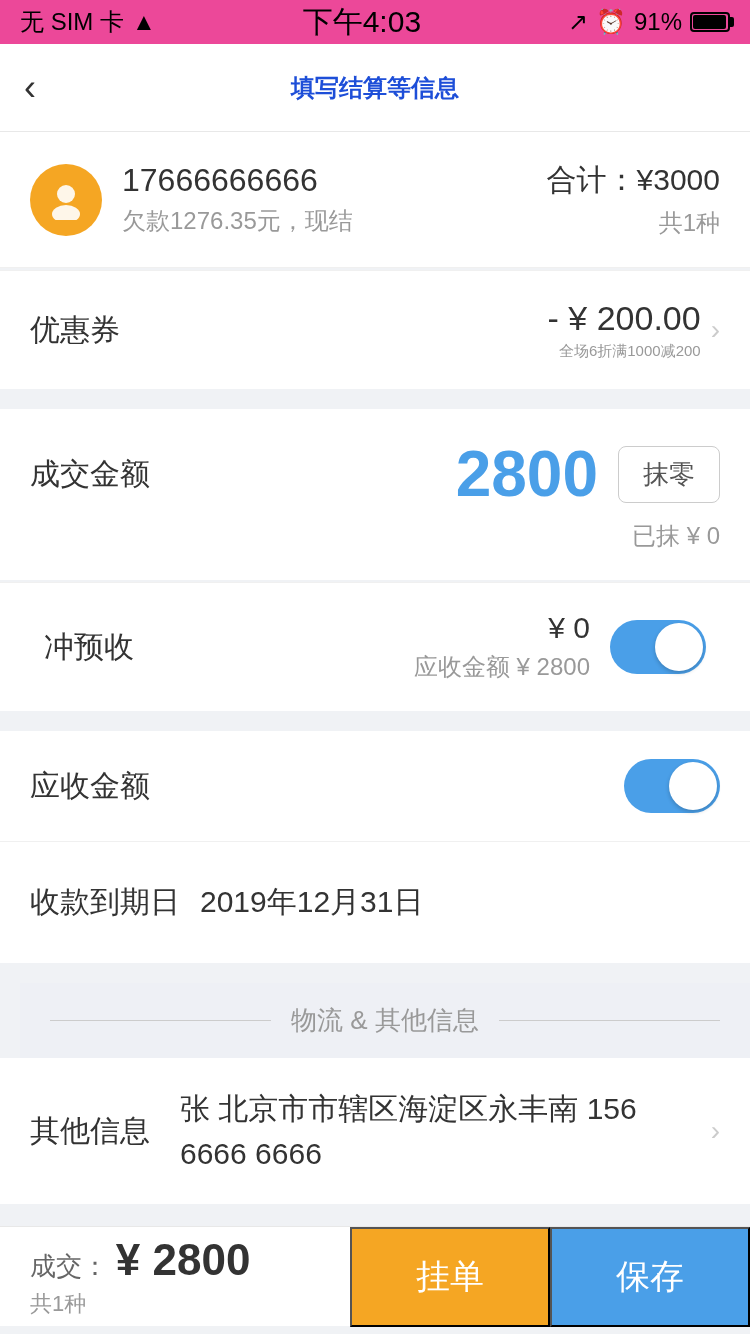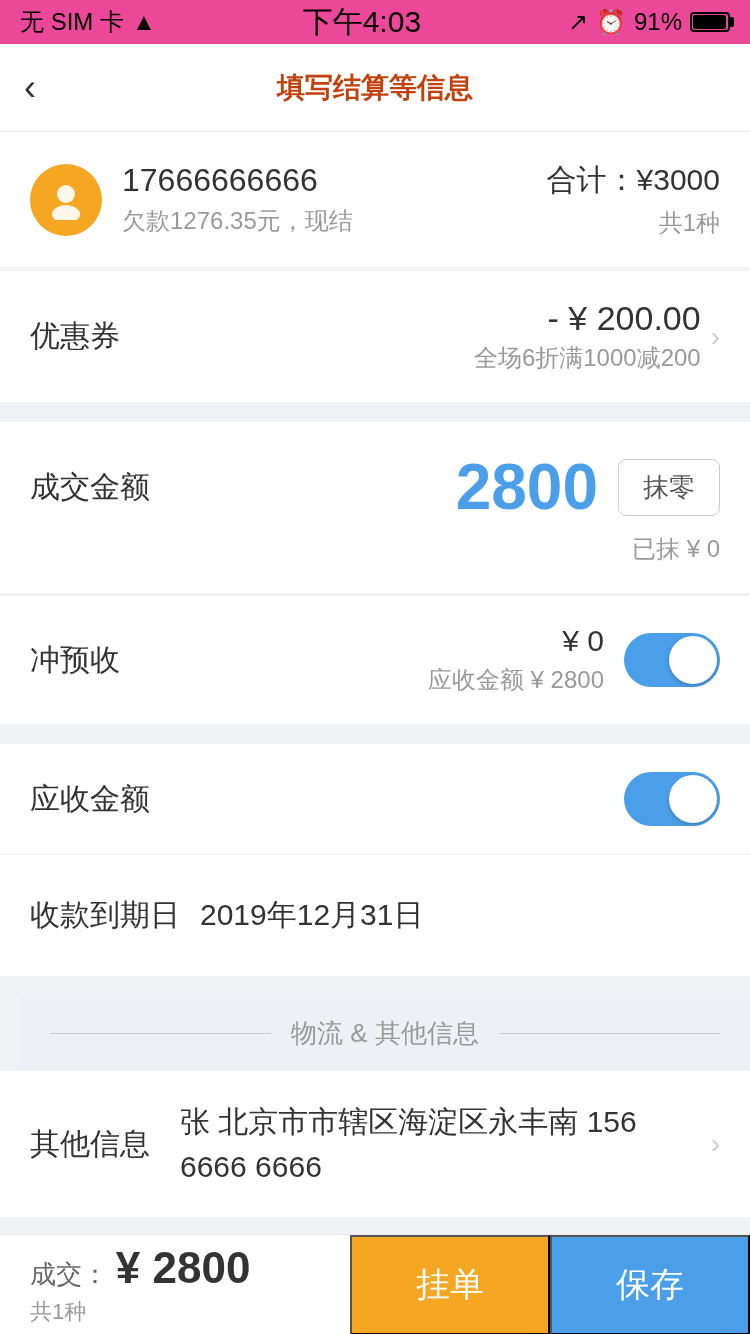--- a/index.html
+++ b/index.html
@@ -57,23 +57,23 @@
       border-bottom: 1px solid #e8e8e8;
     }
     .nav-back {
       position: absolute;
       left: 24px;
       font-size: 36px;
       color: #333;
       cursor: pointer;
     }
     .nav-title {
-      font-size: 28px;
+      font-size: 24px;
       font-weight: 600;
-      color: #c2410c;
+      color: #1d4ed8;
     }
 
     
     .user-info-section {
       background: #fff;
       padding: 28px 30px;
       display: flex;
       align-items: center;
       justify-content: space-between;
       border-bottom: 1px solid #f0f0f0;
@@ -104,21 +104,21 @@
       align-items: center;
       justify-content: space-between;
       border-top: 1px solid #f0f0f0;
       margin-top: 2px;
     }
     .coupon-label { font-size: 30px; color: #333; }
     .coupon-right {
       display: flex; align-items: center; gap: 10px;
     }
     .coupon-discount { font-size: 34px; color: #333; font-weight: 500; }
-    .coupon-desc { font-size: 24px; color: #999; margin-top: 4px; text-align: right; }
+    .coupon-desc { font-size: 15px; color: #999; margin-top: 4px; text-align: right; }
     .chevron-right { font-size: 28px; color: #ccc; }
 
     
     .divider {
       height: 20px;
       background: #f0f2f5;
     }
 
     
     .deal-section {
@@ -142,21 +142,21 @@
       font-size: 26px;
       color: #555;
       background: #fff;
       cursor: pointer;
     }
     .deal-sub { font-size: 24px; color: #999; margin-top: 8px; text-align: right; }
 
     
     .prepay-section {
       background: #fff;
-      padding: 28px 30px;
+      padding: 28px 44px;
       border-top: 1px solid #f0f0f0;
       margin-top: 2px;
     }
     .prepay-row {
       display: flex;
       align-items: center;
       justify-content: space-between;
     }
     .prepay-label { font-size: 30px; color: #333; }
     .prepay-right {
@@ -227,21 +227,21 @@
       display: flex;
       align-items: center;
       justify-content: space-between;
     }
     .address-label { font-size: 30px; color: #333; flex-shrink: 0; margin-right: 30px; }
     .address-value { font-size: 30px; color: #333; flex: 1; line-height: 1.5; }
 
     
     .bottom-bar {
       position: fixed;
-      bottom: 0;
+      bottom: 8px;
       width: 750px;
       height: 100px;
       background: #fff;
       display: flex;
       align-items: center;
       border-top: 1px solid #e8e8e8;
     }
     .bottom-summary {
       flex: 1;
       padding: 0 30px;

